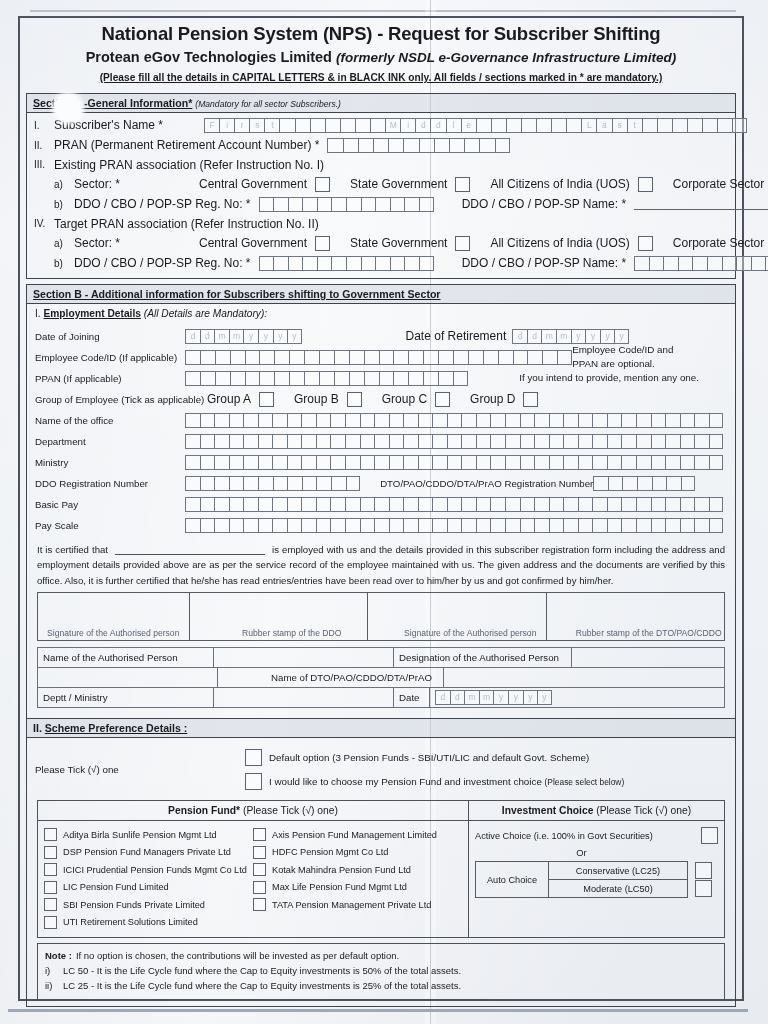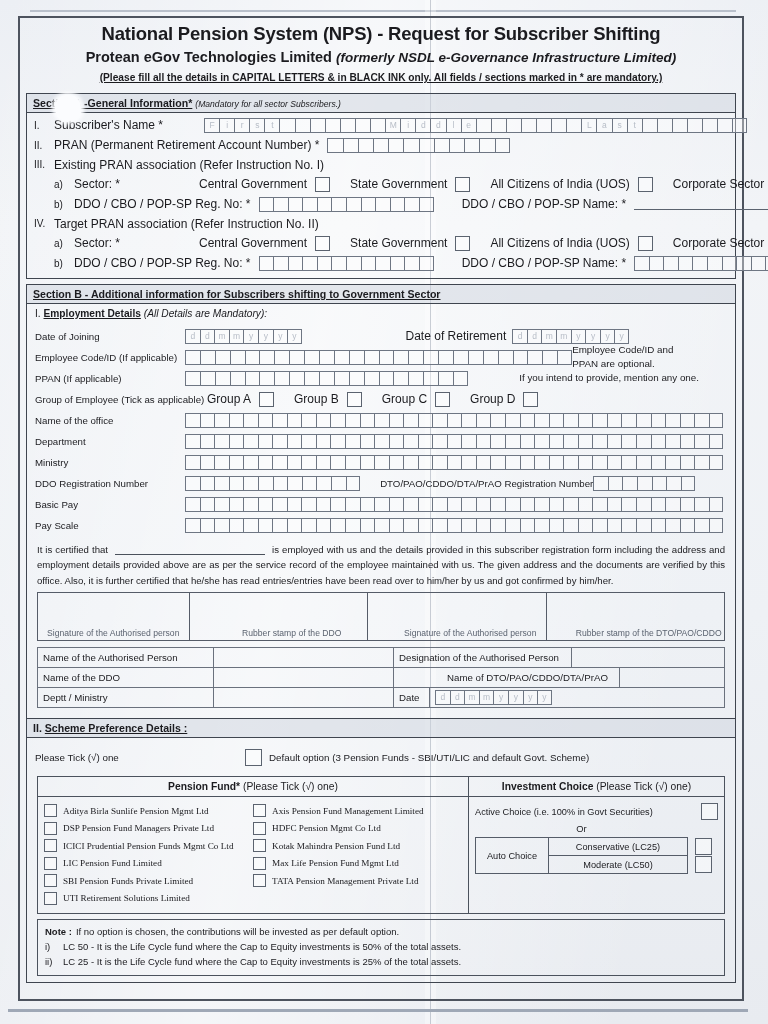--- a/index.html
+++ b/index.html
@@ -120,21 +120,21 @@
   .tickrow .t .sm{font-size:8.4px;}
 
   .pfwrap{display:flex;border:1.4px solid #4b525d;margin:3px 2px 0 2px;}
   .pfleft{flex:0 0 430px;border-right:1.4px solid #4b525d;}
   .pfright{flex:1;}
   .pfhead{text-align:center;font-size:10.3px;font-weight:bold;padding:4px 0;
     border-bottom:1.4px solid #4b525d;}
   .pfhead .n{font-weight:normal;}
   .pfbody{padding:5px 6px 6px 6px;}
   .pfgrid{display:flex;}
-  .pfcol{flex:1;font-family:Liberation Serif, serif;}
+  .pfcol{flex:1;}
   .pfitem{display:flex;align-items:center;height:17.5px;}
   .pfitem .cb{width:13px;height:13px;margin-right:6px;}
   .pfitem span{font-size:9.2px;}
 
   .icbody{padding:6px 6px;}
   .icrow{display:flex;align-items:center;justify-content:space-between;}
   .icrow .tx{font-size:9.2px;}
   .icor{text-align:center;font-size:9.4px;margin:3px 0 3px 0;padding-right:30px;}
   .autowrap{display:flex;align-items:stretch;}
   .autobox{border:1.2px solid #555c68;display:flex;flex:1;}
@@ -752,21 +752,20 @@
           </div>
 
         <div class="nameTab" id="authTab">
             <div class="nrow">
               <div class="nc" style="flex: 0 0 176px;">Name of the Authorised Person</div>
               <div class="nc blankcell" style="flex: 0 0 180px;"></div>
               <div class="nc" style="flex: 0 0 178px;">Designation of the Authorised Person</div>
               <div class="nc last" style="flex: 1 1 0%;"></div>
             </div>
             <div class="nrow">
-              <div class="nc" style="flex: 0 0 176px;">Name of the DDO</div>
               <div class="nc blankcell" style="flex: 0 0 180px;"></div>
               <div class="nc" style="flex: 0 0 178px; margin-left: 48px;">Name of DTO/PAO/CDDO/DTA/PrAO</div>
               <div class="nc last" style="flex: 1 1 0%;"></div>
             </div>
             <div class="nrow">
               <div class="nc" style="flex: 0 0 176px;">Deptt / Ministry</div>
               <div class="nc blankcell" style="flex: 0 0 180px;"></div>
               <div class="nc" style="flex: 0 0 36px;">Date</div>
               <div class="nc last" style="flex: 1 1 0%;">
                 <div class="comb">
@@ -791,20 +790,27 @@
       </div>
 
       <div style="padding:4px 8px 6px 8px;">
         <div style="display:flex;align-items:center;">
           <div style="width:210px;flex:none;font-size:9.8px;">Please Tick (√) one</div>
           <div style="flex:1;">
             <div class="tickrow">
               <div class="cb big"></div>
               <span class="t">Default option (3 Pension Funds - SBI/UTI/LIC and default Govt. Scheme)</span>
             </div>
+            <div class="tickrow">
+              <div class="cb big"></div>
+              <span class="t">
+                <span>I would like to choose my Pension Fund and investment choice</span>
+                <span class="sm">(Please select below)</span>
+              </span>
+            </div>
           </div>
         </div>
 
         <div class="pfwrap">
           <div class="pfleft">
             <div class="pfhead">
               <span>Pension Fund*</span>
               <span class="n">(Please Tick (√) one)</span>
             </div>
             <div class="pfbody">

